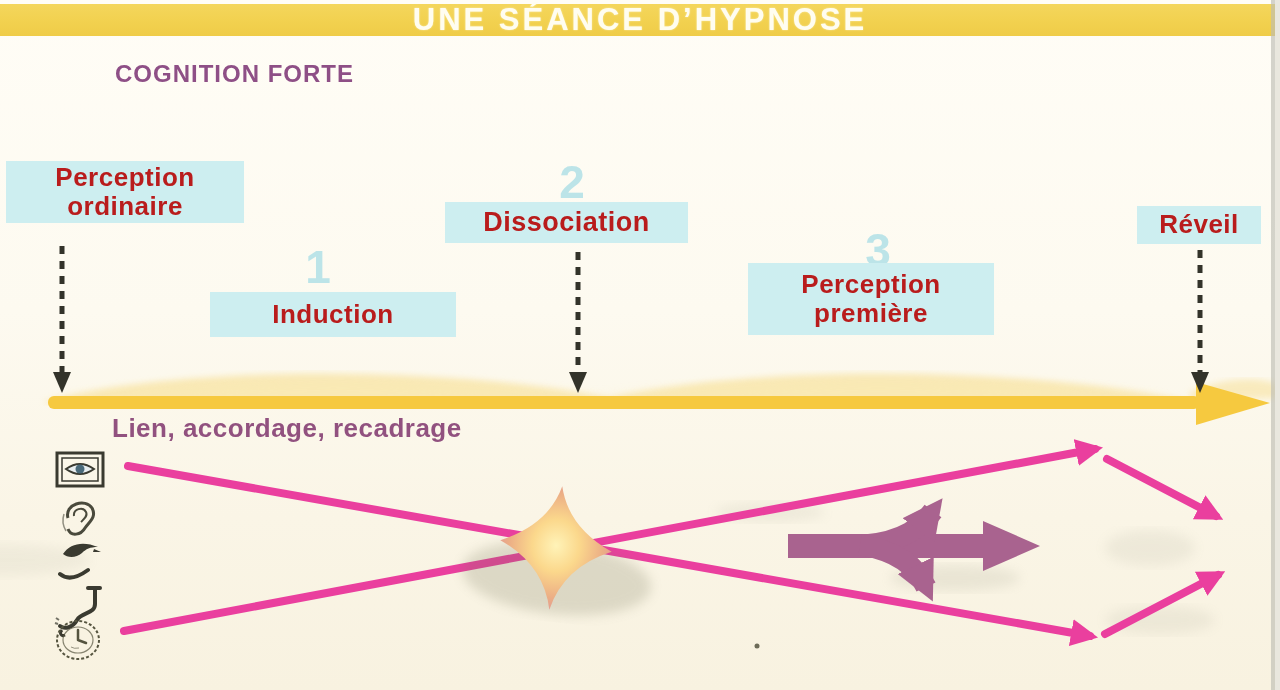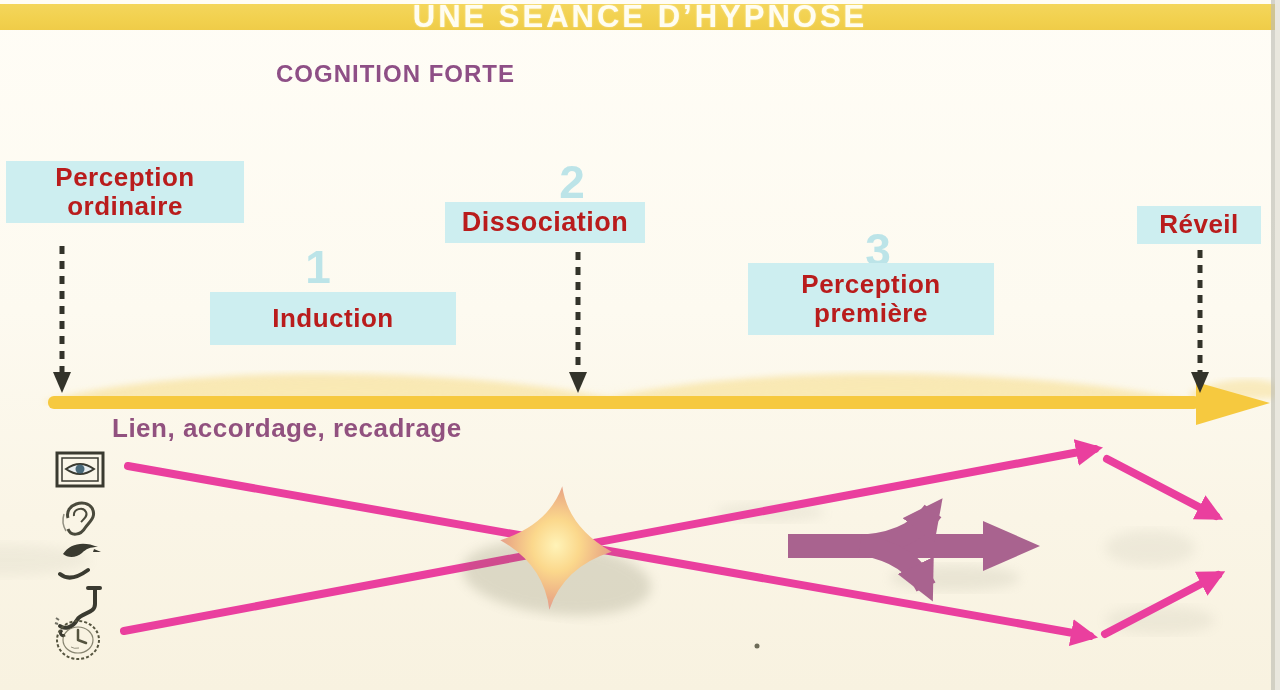--- a/index.html
+++ b/index.html
@@ -4,31 +4,31 @@
 <style>
   html,body{margin:0;padding:0;background:#ffffff;}
   #stage{
     position:relative;width:1280px;height:690px;overflow:hidden;
     font-family:"Liberation Sans",sans-serif;
     background:linear-gradient(180deg,#fffdf6 0%,#fdfaf0 45%,#faf5e6 75%,#f8f2e0 100%);
   }
   .abs{position:absolute;}
   
   #title-band{
-    left:0;top:4px;width:1280px;height:26px;
+    left:0;top:4px;width:1280px;height:32px;
     background:linear-gradient(180deg,#f4d65c 0%,#f2d14f 55%,#efcc48 100%);
     display:flex;align-items:center;justify-content:center;
   }
   #title-band .t{
     color:#fffdf0;font-weight:bold;font-size:31px;letter-spacing:3px;
     text-shadow:0 0 2px rgba(255,255,240,.6);
   }
   .heading{
     color:#8e4f86;font-weight:bold;font-size:24px;letter-spacing:1px;
-    width:400px;text-align:right;
+    width:400px;text-align:left;
   }
   .step-box{
     background:#cdeef0;color:#b91c1c;font-weight:bold;text-align:center;
     display:flex;align-items:center;justify-content:center;
     white-space:pre-line;line-height:1.12;letter-spacing:.5px;
   }
   .step-num{
     color:#bce4e8;font-weight:bold;font-size:46px;width:60px;text-align:center;
   }
   #caption{
@@ -121,24 +121,24 @@
     <g transform="rotate(6 556 546)">
       <ellipse cx="560" cy="578" rx="95" ry="36" fill="#77775a" opacity="0.22" filter="url(#soft6)"></ellipse>
       <path d="M556,486 Q566,526 612,546 Q566,566 556,610 Q546,566 500,546 Q546,526 556,486 Z" fill="url(#gstar)"></path>
     </g>
   </svg>
 
   <div class="abs step-box" style="left:6px;top:161px;width:238px;height:62px;font-size:26px;">Perception
 ordinaire</div>
 
   <div class="abs step-num" style="left:288px;top:240px;">1</div>
-  <div class="abs step-box" style="left:210px;top:292px;width:246px;height:53px;font-size:26px;">Induction</div>
+  <div class="abs step-box" style="left:210px;top:292px;width:246px;height:45px;font-size:26px;">Induction</div>
 
   <div class="abs step-num" style="left:542px;top:155px;">2</div>
-  <div class="abs step-box" style="left:445px;top:202px;width:200px;height:41px;font-size:27px;">Dissociation</div>
+  <div class="abs step-box" style="left:445px;top:202px;width:243px;height:41px;font-size:27px;">Dissociation</div>
 
   <div class="abs step-num" style="left:848px;top:223px;">3</div>
   <div class="abs step-box" style="left:748px;top:263px;width:246px;height:72px;font-size:26px;">Perception
 première</div>
 
   <div class="abs" id="caption" style="left:112px;top:413px;">Lien, accordage, recadrage</div>
 
   <div class="abs step-box" style="left:1137px;top:206px;width:124px;height:38px;font-size:26px;">Réveil</div>
 
   <span class="icon" style="left:55px;top:451px;">

